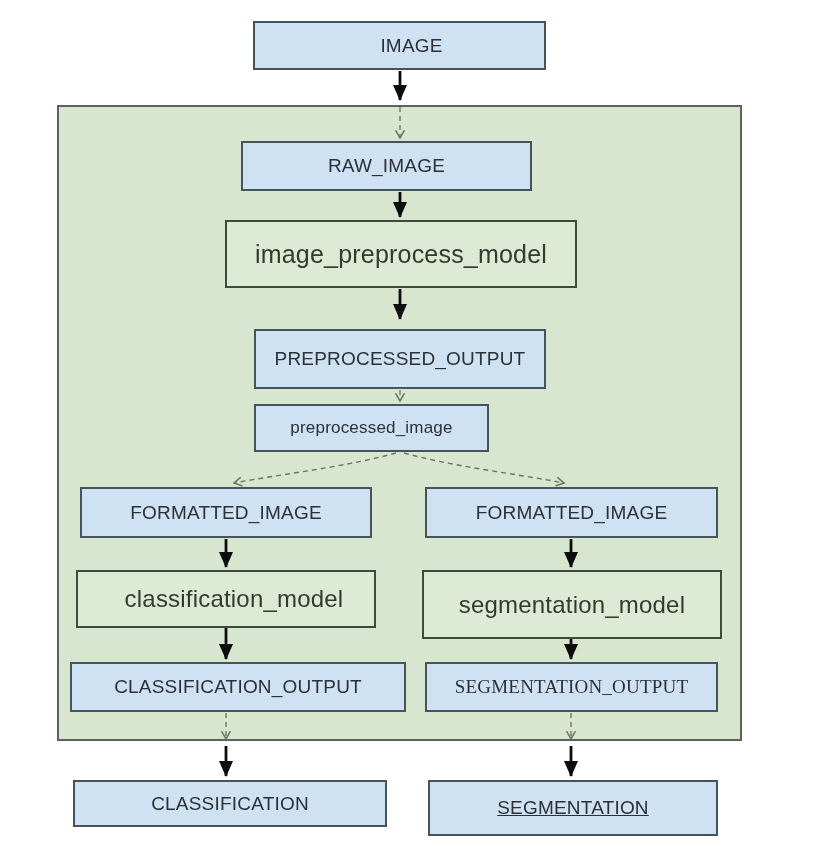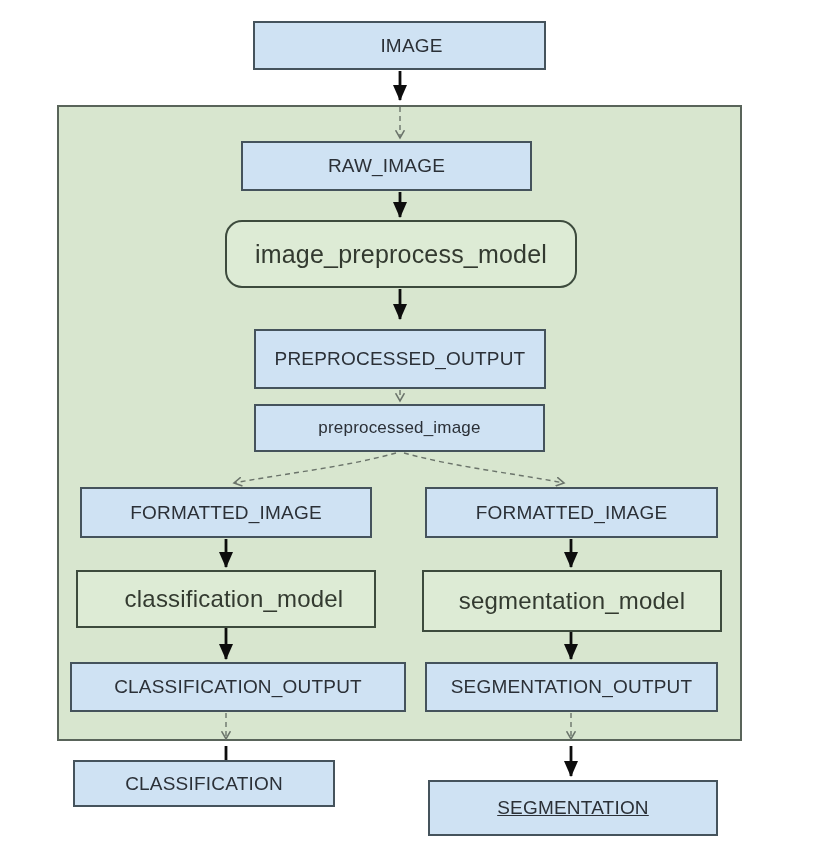--- a/index.html
+++ b/index.html
@@ -112,57 +112,57 @@
   </svg>
 
   <div class="node data-node" style="left:253px; top:21px; width:293px; height:49px;padding-left:24px;">
     <span>IMAGE</span>
   </div>
 
   <div class="node data-node" style="left:241px; top:141px; width:291px; height:50px;">
     <span>RAW_IMAGE</span>
   </div>
 
-  <div class="node model-node" style="left:225px; top:220px; width:352px; height:68px;border-radius:17px;">
+  <div class="node model-node" style="left:225px; top:220px; width:352px; height:68px;">
     <span>image_preprocess_model</span>
   </div>
 
   <div class="node data-node" style="left:254px; top:329px; width:292px; height:60px;text-align:right;">
     <span>PREPROCESSED_OUTPUT</span>
   </div>
 
-  <div class="node data-node small-label" style="left:254px; top:404px; width:291px; height:48px;">
+  <div class="node data-node small-label" style="left:254px; top:404px; width:235px; height:48px;">
     <span>preprocessed_image</span>
   </div>
 
   <div class="node data-node" style="left:80px; top:487px; width:292px; height:51px;">
     <span>FORMATTED_IMAGE</span>
   </div>
 
   <div class="node data-node" style="left:425px; top:487px; width:293px; height:51px;">
     <span>FORMATTED_IMAGE</span>
   </div>
 
   <div class="node model-node mid" style="left:76px; top:570px; width:300px; height:58px;padding-left:16px;">
     <span>classification_model</span>
   </div>
 
-  <div class="node model-node mid" style="left:422px; top:570px; width:300px; height:62px;">
+  <div class="node model-node mid" style="left:422px; top:570px; width:300px; height:69px;">
     <span>segmentation_model</span>
   </div>
 
   <div class="node data-node" style="left:70px; top:662px; width:336px; height:50px;">
     <span>CLASSIFICATION_OUTPUT</span>
   </div>
 
-  <div class="node data-node" style="left:425px; top:662px; width:293px; height:50px;">
+  <div class="node data-node" style="left:425px; top:662px; width:293px; height:50px;font-family:Liberation Serif, serif;">
     <span>SEGMENTATION_OUTPUT</span>
   </div>
 
-  <div class="node data-node" style="left:73px; top:760px; width:262px; height:47px;">
+  <div class="node data-node" style="left:73px; top:780px; width:314px; height:47px;">
     <span>CLASSIFICATION</span>
   </div>
 
   <div class="node data-node" style="left:428px; top:780px; width:290px; height:56px;text-decoration:underline;">
     <span>SEGMENTATION</span>
   </div>
 
 </div>
 
 </body></html>

